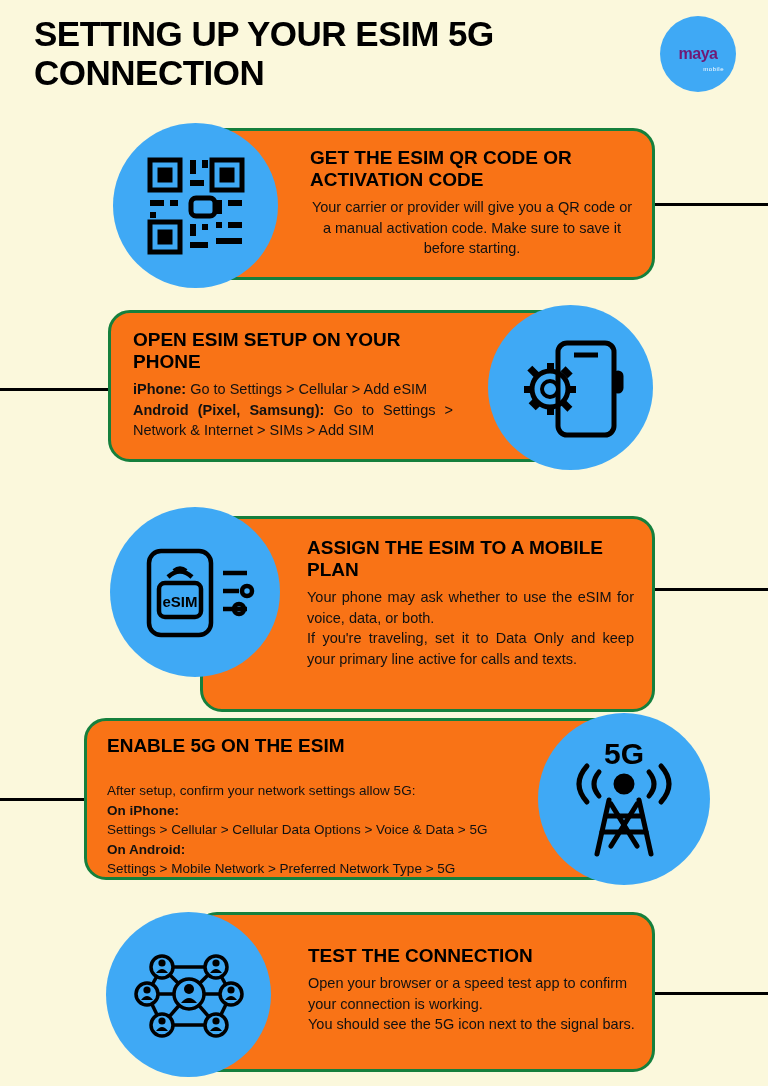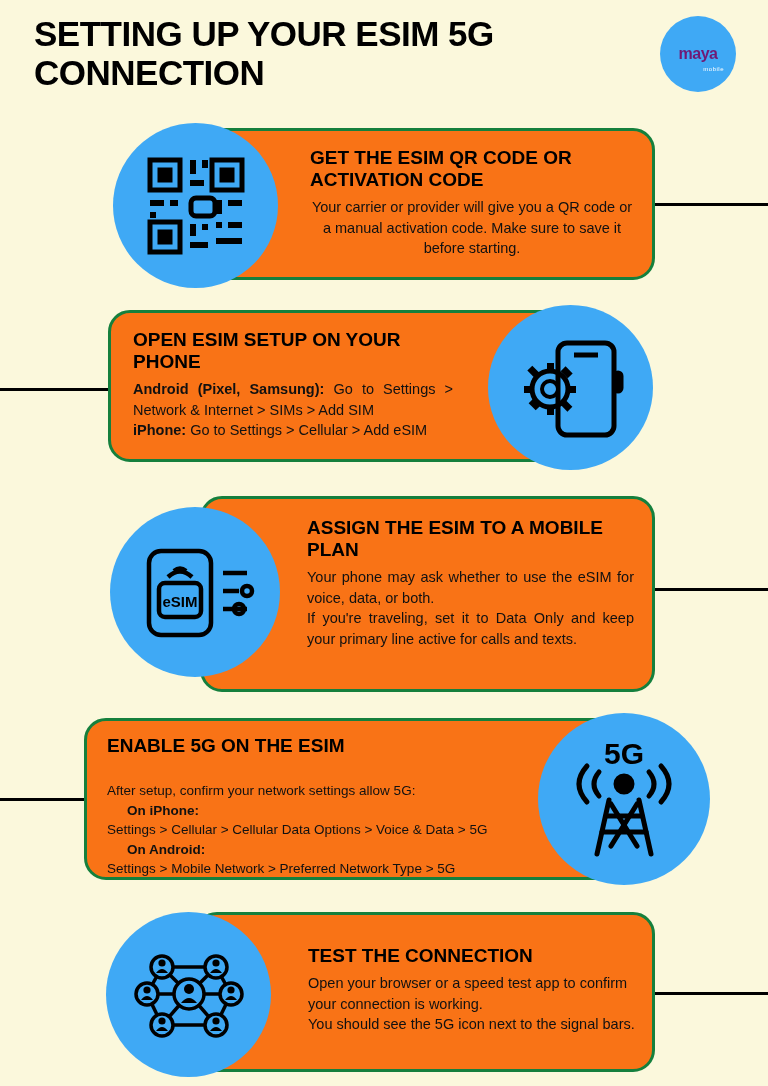--- a/index.html
+++ b/index.html
@@ -107,21 +107,21 @@
     height: 3px;
   }
 
   
   .line {
     font-size: 14.5px;
     line-height: 1.42;
     color: #111;
     margin: 0;
   }
-  .line.b { font-weight: bold; margin-left: 20px; }
+  .line.b { font-weight: bold; }
   .small-line { font-size: 13.5px; line-height: 1.45; }
 </style>
 </head>
 <body>
 
 <div class="page">
 
   <div class="header">
     <h1 class="title">SETTING UP YOUR ESIM 5G CONNECTION</h1>
   </div>
@@ -173,27 +173,27 @@
         </g>
       </svg>
     </div>
   </div>
 
   <div class="step">
     <div class="connector" style="left:0px; top:388px; width:112px;"></div>
     <div class="card" style="left:108px; top:310px; width:470px; height:152px;">
       <div class="card-inner" style="padding:16px 122px 16px 22px;">
         <h2 class="step-title">OPEN ESIM SETUP ON YOUR PHONE</h2>
+        <p class="line">
+          <span class="lbl" style="font-weight:bold;">iPhone:</span>
+          <span>Go to Settings &gt; Cellular &gt; Add eSIM</span>
+        </p>
         <p class="line" style="text-align:justify;">
           <span class="lbl" style="font-weight:bold;">Android (Pixel, Samsung):</span>
           <span>Go to Settings &gt; Network &amp; Internet &gt; SIMs &gt; Add SIM</span>
-        </p>
-        <p class="line">
-          <span class="lbl" style="font-weight:bold;">iPhone:</span>
-          <span>Go to Settings &gt; Cellular &gt; Add eSIM</span>
         </p>
       </div>
     </div>
     <div class="bubble" style="left:488px; top:305px; width:165px; height:165px;">
       <svg width="110" height="110" viewBox="0 0 110 110">
         <g fill="none" stroke="#000" stroke-width="5">
           <rect x="42" y="10" width="56" height="92" rx="9"></rect>
           <line x1="58" y1="22" x2="82" y2="22"></line>
           <rect x="99" y="40" width="6" height="18" rx="3" fill="#000"></rect>
           <circle cx="34" cy="56" r="18"></circle>
@@ -208,21 +208,21 @@
           <rect x="47" y="68" width="7" height="10" transform="rotate(-45 50 73)"></rect>
           <rect x="14" y="68" width="10" height="7" transform="rotate(45 19 71)"></rect>
           <rect x="46" y="36" width="10" height="7" transform="rotate(45 51 39)"></rect>
         </g>
       </svg>
     </div>
   </div>
 
   <div class="step">
     <div class="connector" style="left:655px; top:588px; width:113px;"></div>
-    <div class="card" style="left:200px; top:496px; width:455px; height:196px;">
+    <div class="card" style="left:200px; top:516px; width:455px; height:196px;">
       <div class="card-inner" style="padding:18px 18px 16px 104px;">
         <h2 class="step-title">ASSIGN THE ESIM TO A MOBILE PLAN</h2>
         <p class="step-body" style="white-space:pre-line;">Your phone may ask whether to use the eSIM for voice, data, or both.
 If you're traveling, set it to Data Only and keep your primary line active for calls and texts.</p>
       </div>
     </div>
     <div class="bubble" style="left:110px; top:507px; width:170px; height:170px;">
       <svg width="120" height="110" viewBox="0 0 120 110">
         <g fill="none" stroke="#000" stroke-width="4.5">
           <rect x="14" y="14" width="62" height="84" rx="12"></rect>

